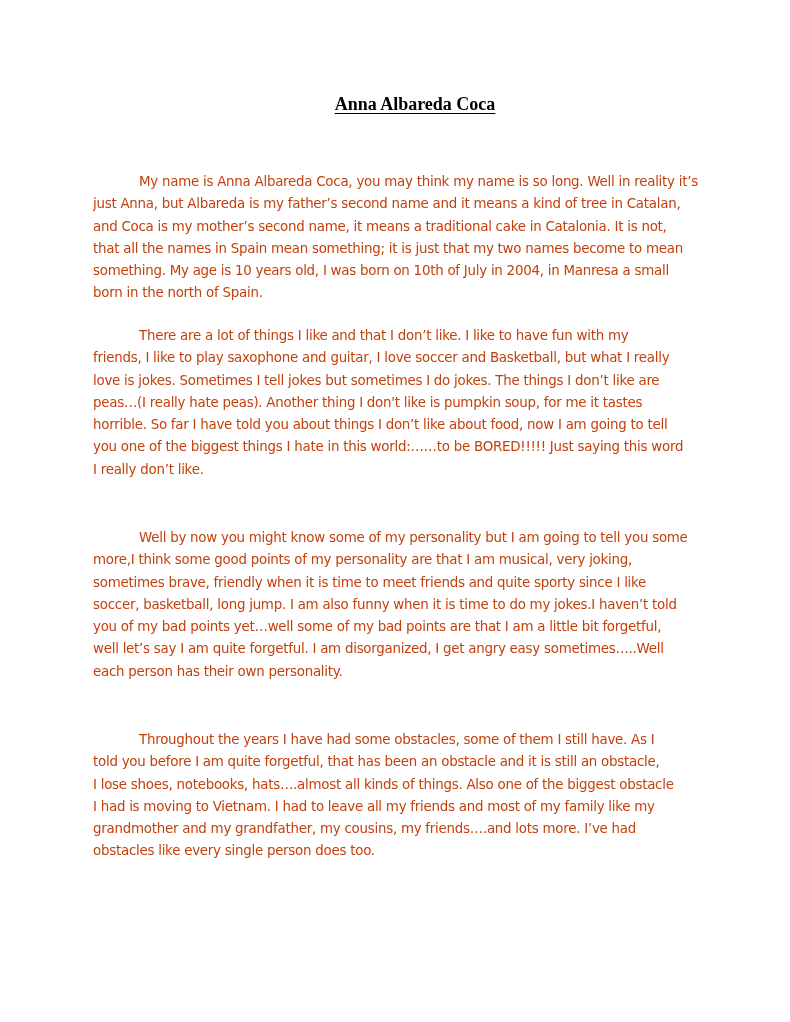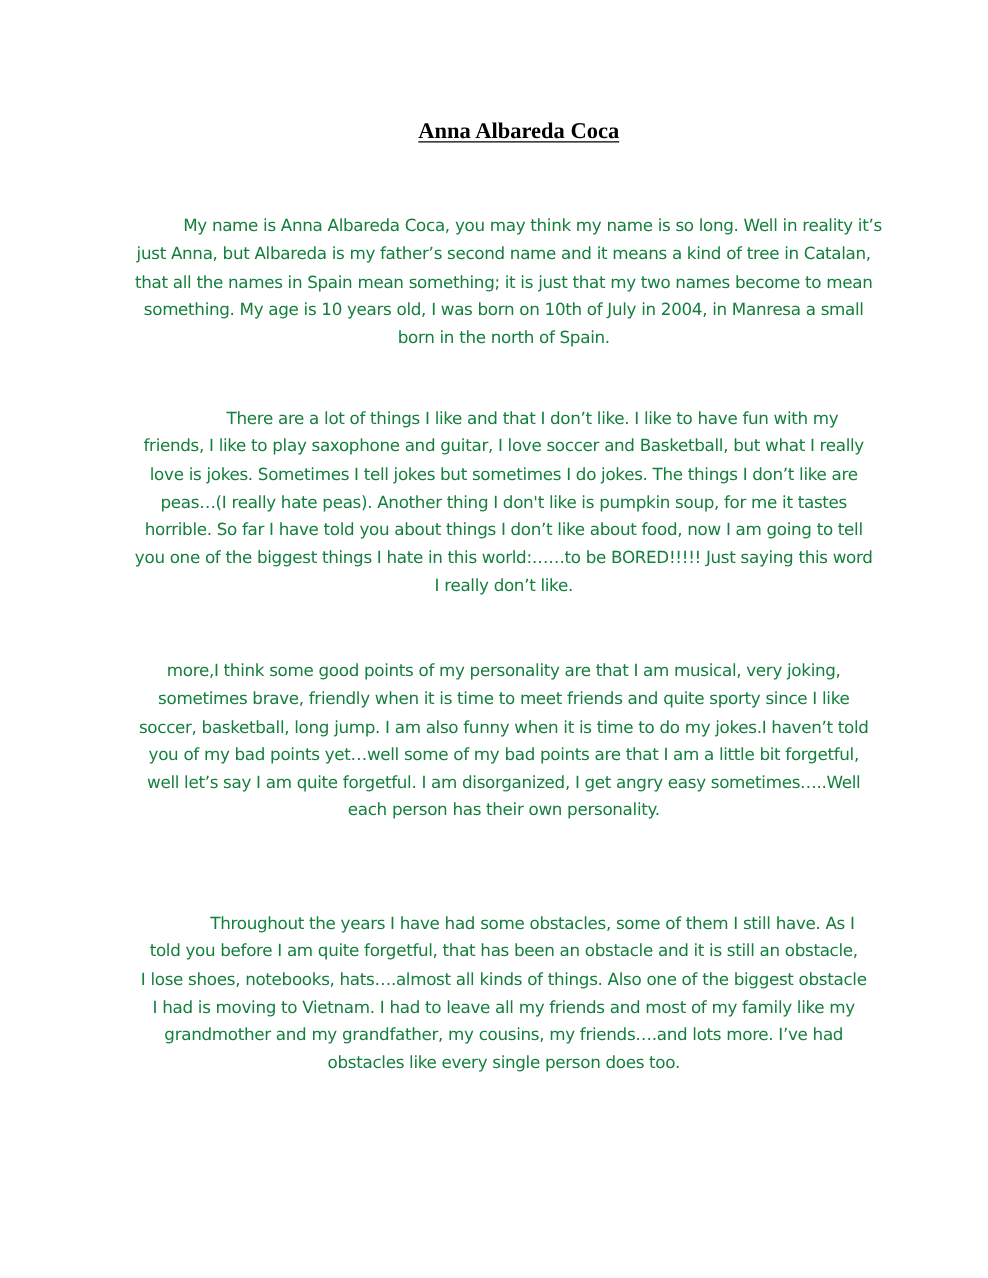--- a/index.html
+++ b/index.html
@@ -8,51 +8,52 @@
     .title {
       position: absolute; left: 0; width: 790px; top: 94px; text-align: center;
       font-family: "Liberation Serif", serif; font-weight: bold; font-size: 18px;
       text-decoration: underline; text-underline-offset: 3px; color: #000;
       margin: 0;
       padding-left: 20px;
     }
     .para { position: absolute; left: 93px; width: 620px; margin: 0; }
     .line {
       display: block; height: 22.3px; line-height: 22.3px; white-space: nowrap;
-      font-family: "DejaVu Sans", sans-serif; font-size: 13.4px; color: #15803d;
+      font-family: "DejaVu Sans", sans-serif; font-size: 13.4px; color: #c2410c;
       letter-spacing: -0.25px;
-      text-align: center;
     }
     .line.first { padding-left: 46px; }
   </style>
 </head>
 <body>
 
 <div class="page">
   <h1 class="title">Anna Albareda Coca</h1>
 
   <p class="para" style="top:171px">
     <span class="line first">My name is Anna Albareda Coca, you may think my name is so long. Well in reality it’s</span>
     <span class="line">just Anna, but Albareda is my father’s second name and it means a kind of tree in Catalan,</span>
+    <span class="line">and Coca is my mother’s second name, it means a traditional cake in Catalonia. It is not,</span>
     <span class="line">that all the names in Spain mean something; it is just that my two names become to mean</span>
     <span class="line">something. My age is 10 years old, I was born on 10th of July in 2004, in Manresa a small</span>
     <span class="line">born in the north of Spain.</span>
   </p>
 
   <p class="para" style="top:325px">
     <span class="line first">There are a lot of things I like and that I don’t like. I like to have fun with my</span>
     <span class="line">friends, I like to play saxophone and guitar, I love soccer and Basketball, but what I really</span>
     <span class="line">love is jokes. Sometimes I tell jokes but sometimes I do jokes. The things I don’t like are</span>
     <span class="line">peas…(I really hate peas). Another thing I don't like is pumpkin soup, for me it tastes</span>
     <span class="line">horrible. So far I have told you about things I don’t like about food, now I am going to tell</span>
     <span class="line">you one of the biggest things I hate in this world:……to be BORED!!!!! Just saying this word</span>
     <span class="line">I really don’t like.</span>
   </p>
 
   <p class="para" style="top:527px">
+    <span class="line first">Well by now you might know some of my personality but I am going to tell you some</span>
     <span class="line">more,I think some good points of my personality are that I am musical, very joking,</span>
     <span class="line">sometimes brave, friendly when it is time to meet friends and quite sporty since I like</span>
     <span class="line">soccer, basketball, long jump. I am also funny when it is time to do my jokes.I haven’t told</span>
     <span class="line">you of my bad points yet…well some of my bad points are that I am a little bit forgetful,</span>
     <span class="line">well let’s say I am quite forgetful. I am disorganized, I get angry easy sometimes…..Well</span>
     <span class="line">each person has their own personality.</span>
   </p>
 
   <p class="para" style="top:729px">
     <span class="line first">Throughout the years I have had some obstacles, some of them I still have. As I</span>

